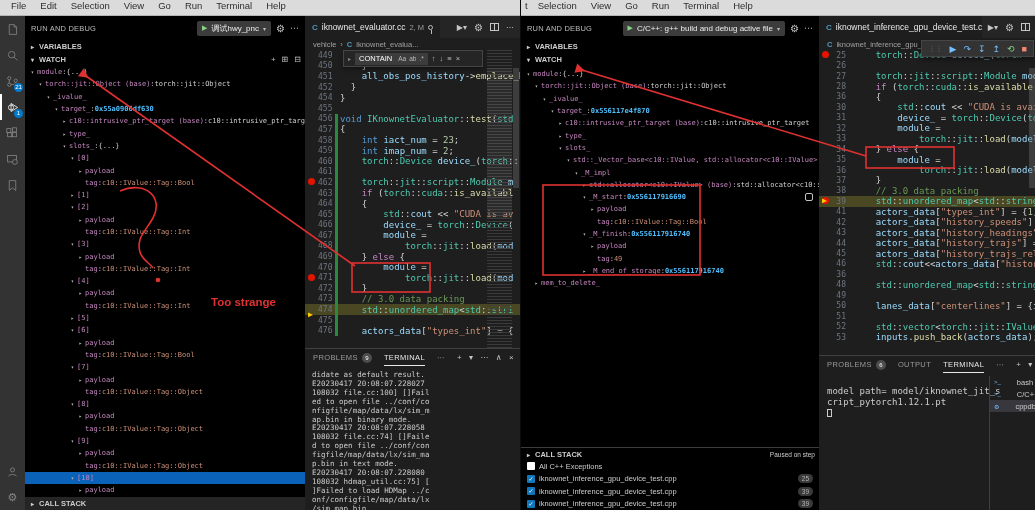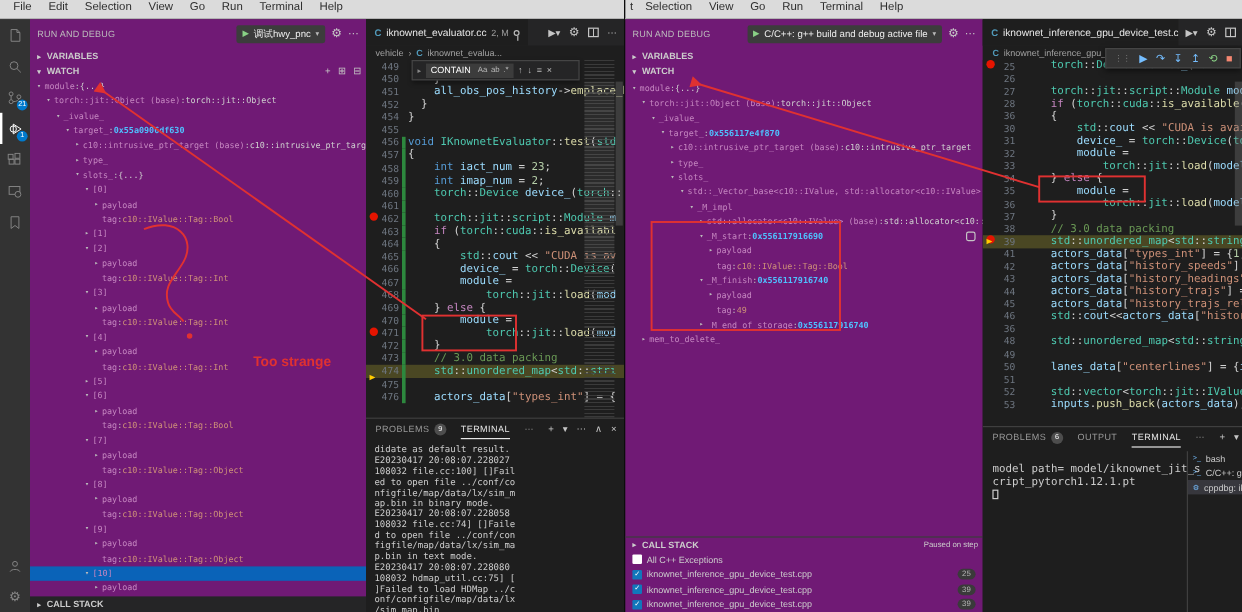--- a/index.html
+++ b/index.html
@@ -7,21 +7,21 @@
   .win{position:absolute;top:0;height:510px;overflow:hidden;background:#1e1e1e;}
   #lwin{left:0;width:520px;}
   #rwin{left:520px;width:515px;border-left:1px solid #0c0c0c;}
   .menubar{position:absolute;top:0;left:0;right:0;height:16px;background:#dbdbdb;border-bottom:1px solid #b4b4b4;display:flex;padding-left:4px;color:#2e2e2e;font-size:9.5px;white-space:nowrap;overflow:hidden;}
   .menubar .mi{padding:0 7px;cursor:default;}
   .abar{position:absolute;left:0;top:16px;bottom:0;width:25px;background:#333333;display:flex;flex-direction:column;align-items:center;}
   .aicon{width:25px;height:26px;display:flex;align-items:center;justify-content:center;position:relative;color:#858585;}
   .aicon.active{color:#ffffff;border-left:2px solid #fff;}
   .abadge{position:absolute;right:2px;bottom:2px;background:#007acc;color:#fff;font-size:6px;border-radius:6px;min-width:9px;height:9px;line-height:9px;text-align:center;padding:0 1px;}
   .abar .spacer{flex:1;}
-  .sidebar{position:absolute;left:25px;top:16px;bottom:0;width:280px;background:#701a75;overflow:hidden;}
+  .sidebar{position:absolute;left:25px;top:16px;bottom:0;width:280px;background:#000000;overflow:hidden;}
   #rwin .sidebar{left:0;width:298px;}
   .dbgbar{height:24px;display:flex;align-items:center;padding:0 6px;gap:5px;}
   .dbgtitle{font-size:7.5px;color:#bcbcbc;letter-spacing:.2px;white-space:nowrap;}
   .dbgdrop{margin-left:auto;background:#3c3c3c;border-radius:2px;height:15px;display:flex;align-items:center;gap:4px;padding:0 5px;color:#eeeeee;font-size:8px;white-space:nowrap;max-width:170px;overflow:hidden;}
   .playg{color:#89d185;font-size:7px;}
   .chev{color:#bbb;font-size:6px;}
   .ghost{color:#c5c5c5;font-size:9px;cursor:default;}
   .secrow{height:13px;display:flex;align-items:center;gap:3px;padding:0 4px;font-size:7.5px;font-weight:bold;color:#cccccc;}
   .secrow .sc{font-size:6px;color:#cccccc;width:7px;text-align:center;}
   .secrow .ricons{margin-left:auto;display:flex;gap:6px;font-weight:normal;color:#c5c5c5;font-size:8px;}
@@ -66,21 +66,21 @@
   .ptab{display:flex;align-items:center;gap:4px;height:100%;cursor:default;}
   .ptab.on{color:#e7e7e7;border-bottom:1px solid #e7e7e7;}
   .pbadge{background:#4d4d4d;color:#fff;border-radius:6px;font-size:6px;min-width:10px;height:10px;line-height:10px;text-align:center;letter-spacing:0;}
   .picons{margin-left:auto;display:flex;gap:7px;color:#c5c5c5;font-size:8px;}
   .termtext{position:absolute;font-family:"DejaVu Sans Mono",monospace;color:#cccccc;white-space:pre;}
   #lterm{left:7px;top:22px;font-size:7.5px;line-height:8.9px;}
   #rterm{left:8px;top:30px;font-size:9px;line-height:11px;}
   .cursorblk{display:inline-block;width:5px;height:8px;border:1px solid #ccc;vertical-align:-1px;}
   .termlist{position:absolute;top:20px;bottom:0;border-left:1px solid #3f3f3f;overflow:hidden;}
   #rtermlist{left:170px;right:0;}
-  .trow{display:flex;align-items:center;gap:4px;height:12px;padding:0 4px;font-size:7.5px;color:#cccccc;white-space:nowrap;overflow:hidden;}
+  .trow{display:flex;align-items:center;gap:16px;height:12px;padding:0 4px;font-size:7.5px;color:#cccccc;white-space:nowrap;overflow:hidden;}
   .trow.sel{background:#37373d;}
   .trow .tic{font-size:6px;color:#75beff;}
   .cstack{position:absolute;left:0;right:0;}
   .bprow{display:flex;align-items:center;gap:4px;height:12.5px;padding:0 6px;font-size:7.5px;color:#cccccc;white-space:nowrap;}
   .cb{width:8px;height:8px;flex:0 0 8px;border-radius:1px;}
   .cb.on{background:#1177bb;color:#fff;font-size:6px;line-height:8px;text-align:center;}
   .cb.off{background:#ffffff;}
   .bpbadge{margin-left:auto;background:#3a3a3a;color:#b5b5b5;border-radius:6px;font-size:6.5px;padding:0 4px;height:9px;line-height:9px;}
   .pausetag{margin-left:auto;font-size:6.5px;color:#cccccc;font-weight:normal;}
   .dbgtb{position:absolute;z-index:9;height:17px;background:#333333;border:1px solid #454545;box-shadow:0 2px 5px rgba(0,0,0,.5);display:flex;align-items:center;gap:7px;padding:0 6px;font-size:9px;}

